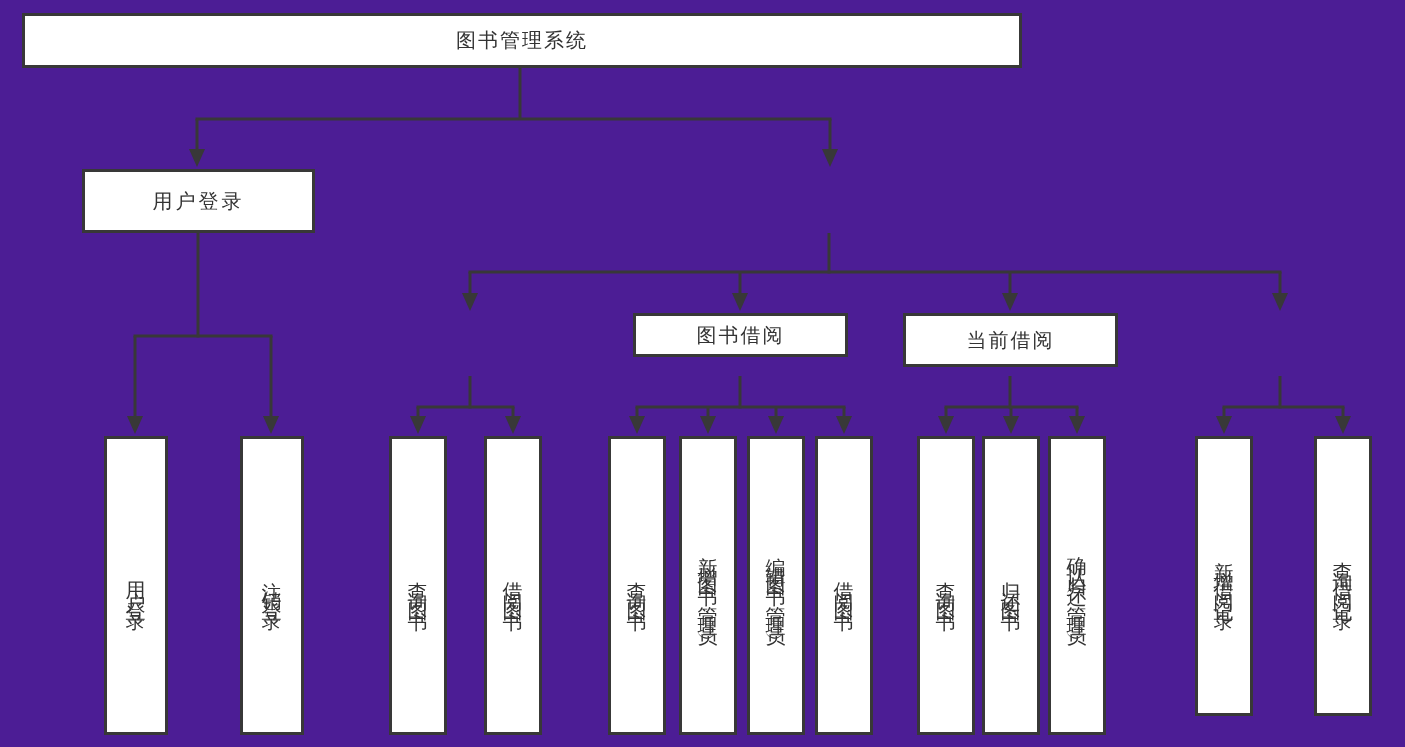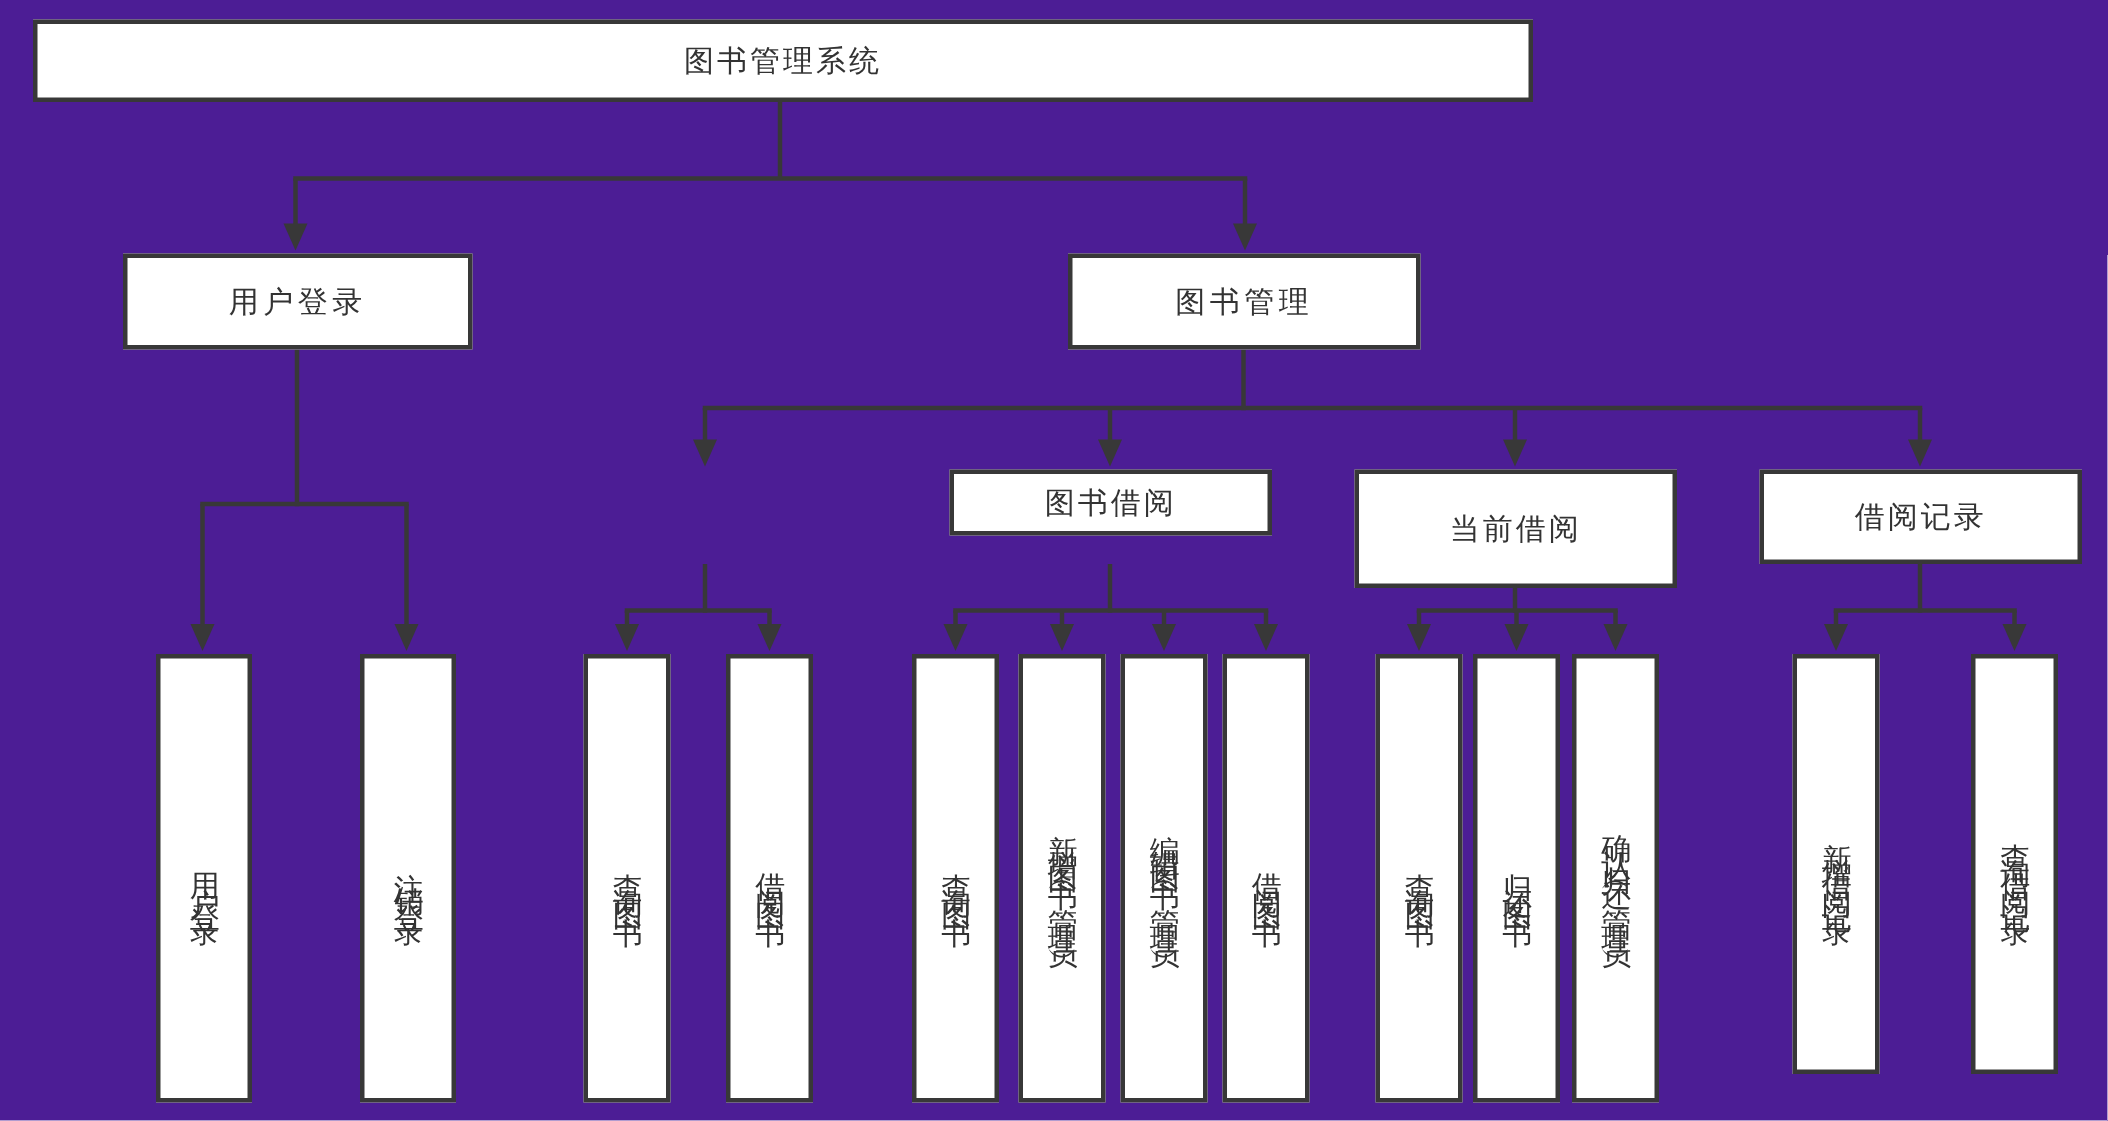--- a/index.html
+++ b/index.html
@@ -98,32 +98,26 @@
     </g>
   </svg>
 
   <div class="node" style="left:22px; top:13px; width:1000px; height:55px;">
     <span>图书管理系统</span>
   </div>
 
   <div class="node lvl1" style="left:82px; top:169px; width:233px; height:64px;">
     <span>用户登录</span>
   </div>
-  <div class="node lvl1" style="left:712px; top:169px; width:235px; height:64px;">
-    <span>图书管理</span>
-  </div>
 
   <div class="node" style="left:633px; top:313px; width:215px; height:44px;">
     <span>图书借阅</span>
   </div>
-  <div class="node" style="left:903px; top:313px; width:215px; height:79px;">
+  <div class="node" style="left:903px; top:313px; width:215px; height:54px;">
     <span>当前借阅</span>
-  </div>
-  <div class="node" style="left:1173px; top:313px; width:215px; height:63px;">
-    <span>借阅记录</span>
   </div>
 
   <div class="node v" style="left:104px; top:436px; width:64px; height:299px;">
     <span>用户登录</span>
   </div>
   <div class="node v" style="left:240px; top:436px; width:64px; height:299px;">
     <span>注销登录</span>
   </div>
 
   <div class="node v" style="left:389px; top:436px; width:58px; height:299px;">

